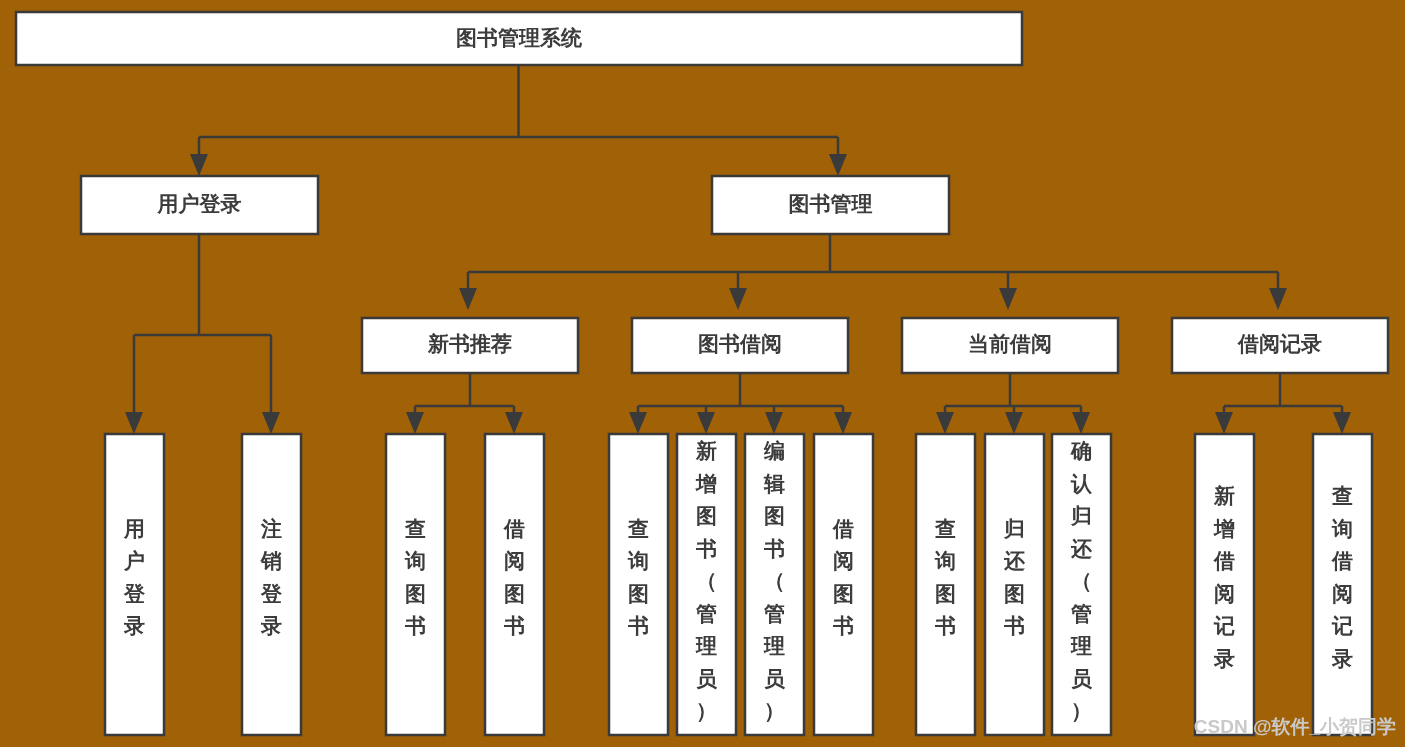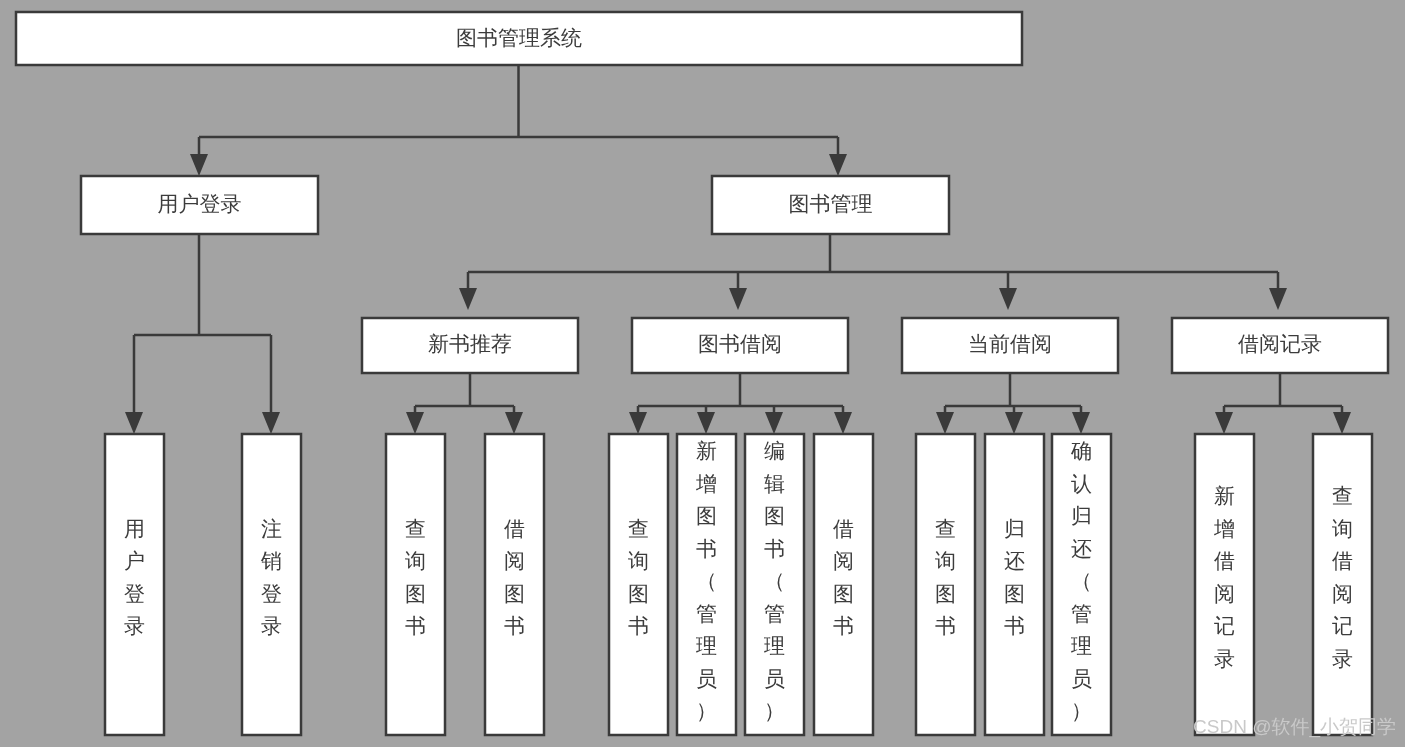--- a/index.html
+++ b/index.html
@@ -7,22 +7,23 @@
     padding: 0;
     background: #ffffff;
   }
   body {
     font-family: "Liberation Sans", "DejaVu Sans", sans-serif;
   }
   #diagram-root {
     position: relative;
     width: 1405px;
     height: 747px;
-    background: #a3a3a3;
+    background: #a16207;
     overflow: hidden;
+    font-weight: bold;
   }
   svg.diagram-canvas {
     position: absolute;
     left: 0;
     top: 0;
     width: 1405px;
     height: 747px;
     display: block;
   }
   .node-box {

